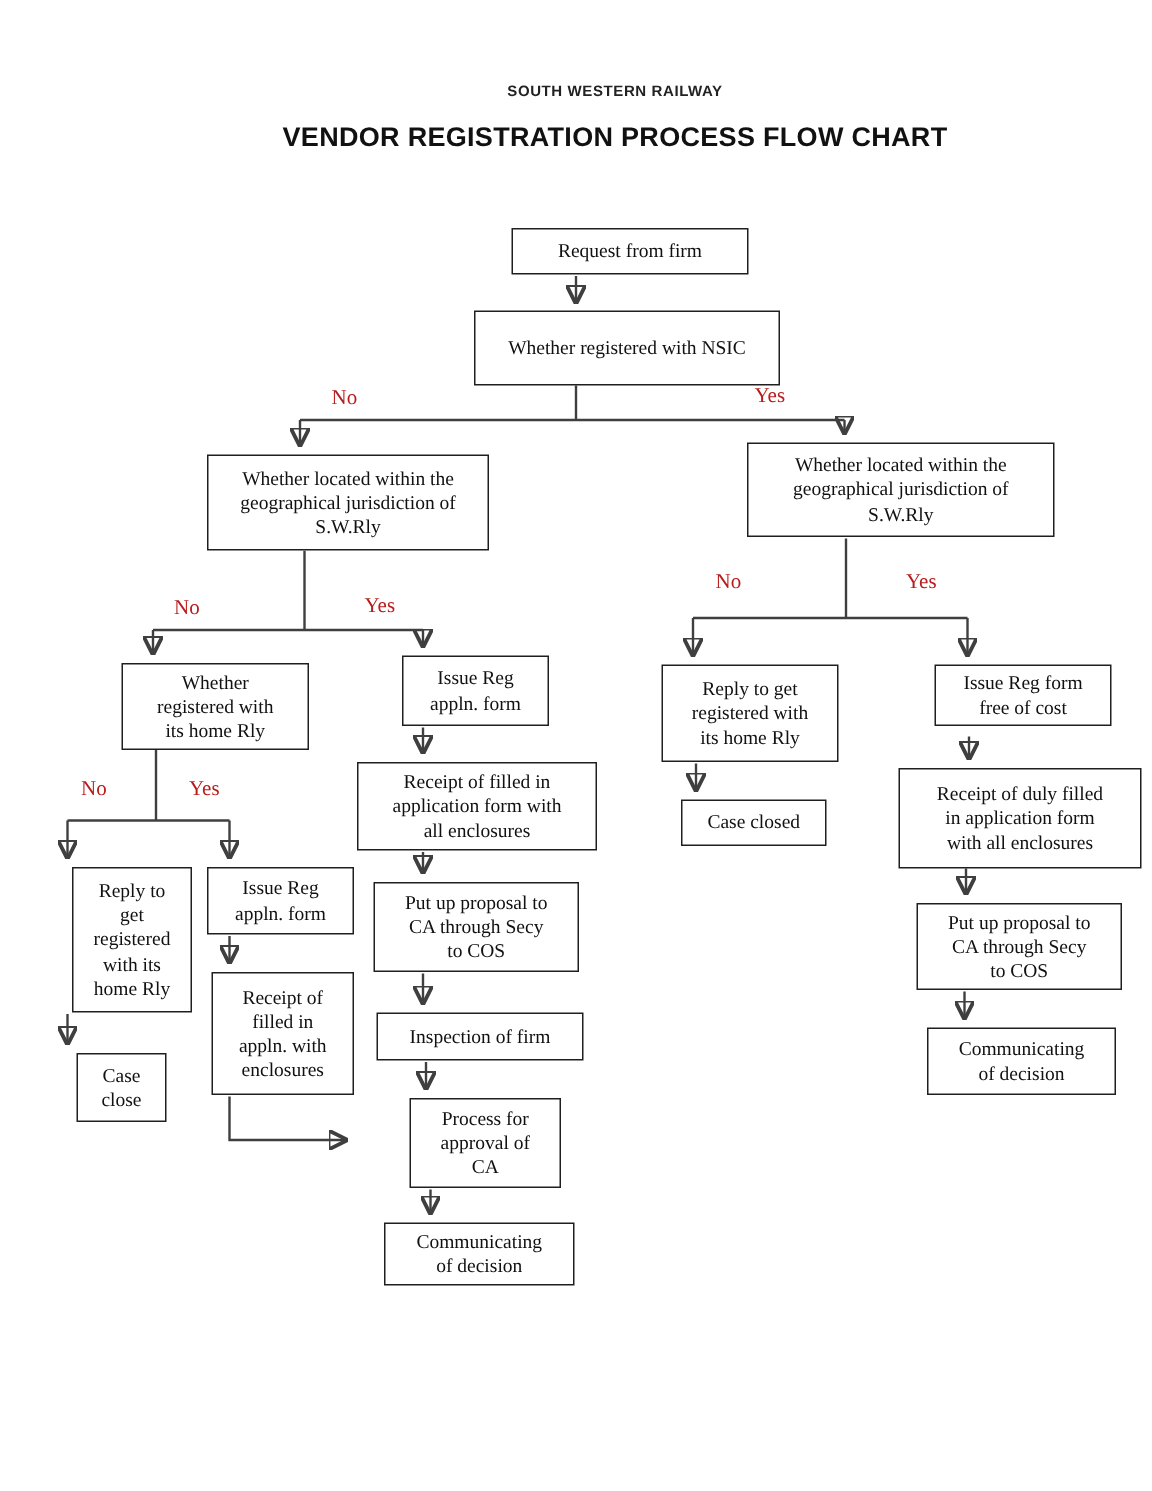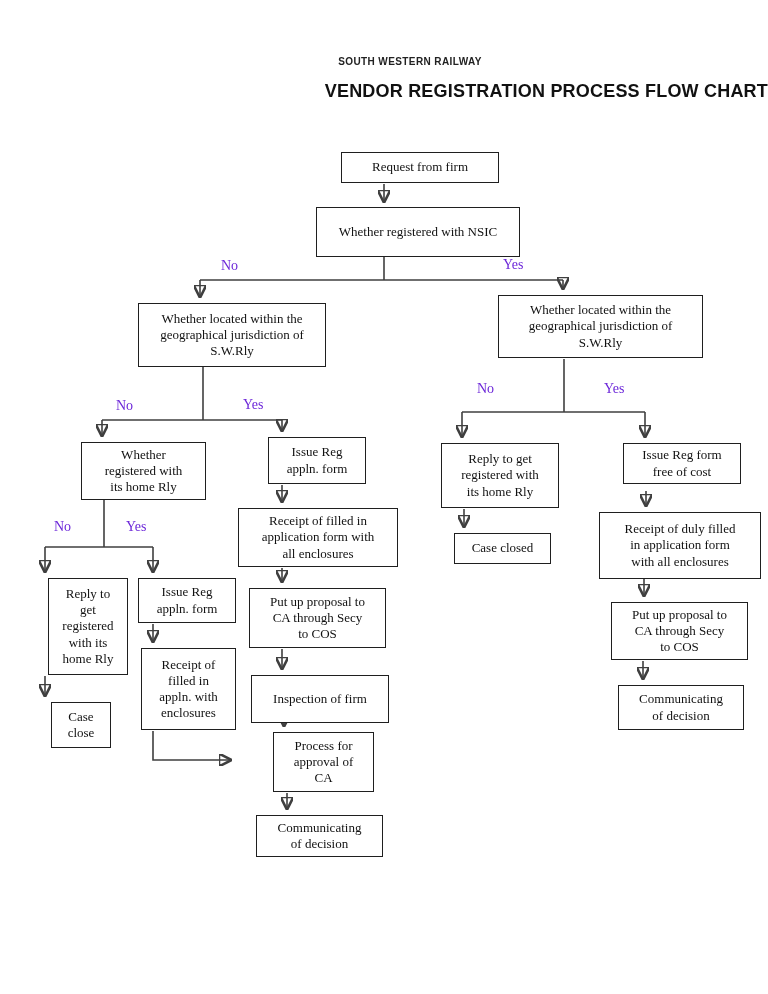--- a/index.html
+++ b/index.html
@@ -10,35 +10,35 @@
   }
   .page{position:absolute;left:0;top:0;width:768px;height:994px;background:#ffffff;}
   .org-title{
     position:absolute;left:52px;right:0;top:56px;
     text-align:center;
     font-family:"Liberation Sans", sans-serif;
     font-size:10px;font-weight:700;color:#222222;letter-spacing:0.4px;
   }
   .doc-title{
     position:absolute;left:52px;right:0;top:81px;
-    text-align:right;
+    text-align:center;
     font-family:"Liberation Sans", sans-serif;
     font-size:18px;font-weight:700;color:#111111;letter-spacing:0.2px;
   }
   .node{
     position:absolute;box-sizing:border-box;
     border:1.5px solid #1f1f1f;background:#ffffff;
     display:flex;align-items:center;justify-content:center;
     text-align:center;white-space:pre-line;
     font-size:13px;line-height:1.24;color:#111111;
     padding:1px 2px;
     margin-left:36px;
   }
   .edge-label{
-    position:absolute;font-size:14px;color:#6d28d9;white-space:nowrap;
+    position:absolute;font-size:14px;color:#b91c1c;white-space:nowrap;
   }
   svg.connectors{position:absolute;left:0;top:0;pointer-events:none;}
   svg.connectors path{stroke:#3f3f3f;stroke-width:1.6;fill:none;}
 </style>
 </head>
 <body>
 
 <div class="page">
 
   <svg class="connectors" width="768" height="994" viewBox="0 0 768 994" aria-hidden="true">
@@ -106,21 +106,21 @@
   <div class="node" style="left:105px;top:648px;width:95px;height:82px">Receipt of
 filled in
 appln. with
 enclosures</div>
   <div class="node" style="left:202px;top:508px;width:160px;height:59px">Receipt of filled in
 application form with
 all enclosures</div>
   <div class="node" style="left:213px;top:588px;width:137px;height:60px">Put up proposal to
 CA through Secy
 to COS</div>
-  <div class="node" style="left:215px;top:675px;width:138px;height:48px">Inspection of firm</div>
+  <div class="node" style="left:215px;top:675px;width:138px;height:32px">Inspection of firm</div>
   <div class="node" style="left:237px;top:732px;width:101px;height:60px">Process for
 approval of
 CA</div>
   <div class="node" style="left:220px;top:815px;width:127px;height:42px">Communicating
 of decision</div>
   <div class="node" style="left:405px;top:443px;width:118px;height:65px">Reply to get
 registered with
 its home Rly</div>
   <div class="node" style="left:418px;top:533px;width:97px;height:31px">Case closed</div>
   <div class="node" style="left:587px;top:443px;width:118px;height:41px">Issue Reg form

